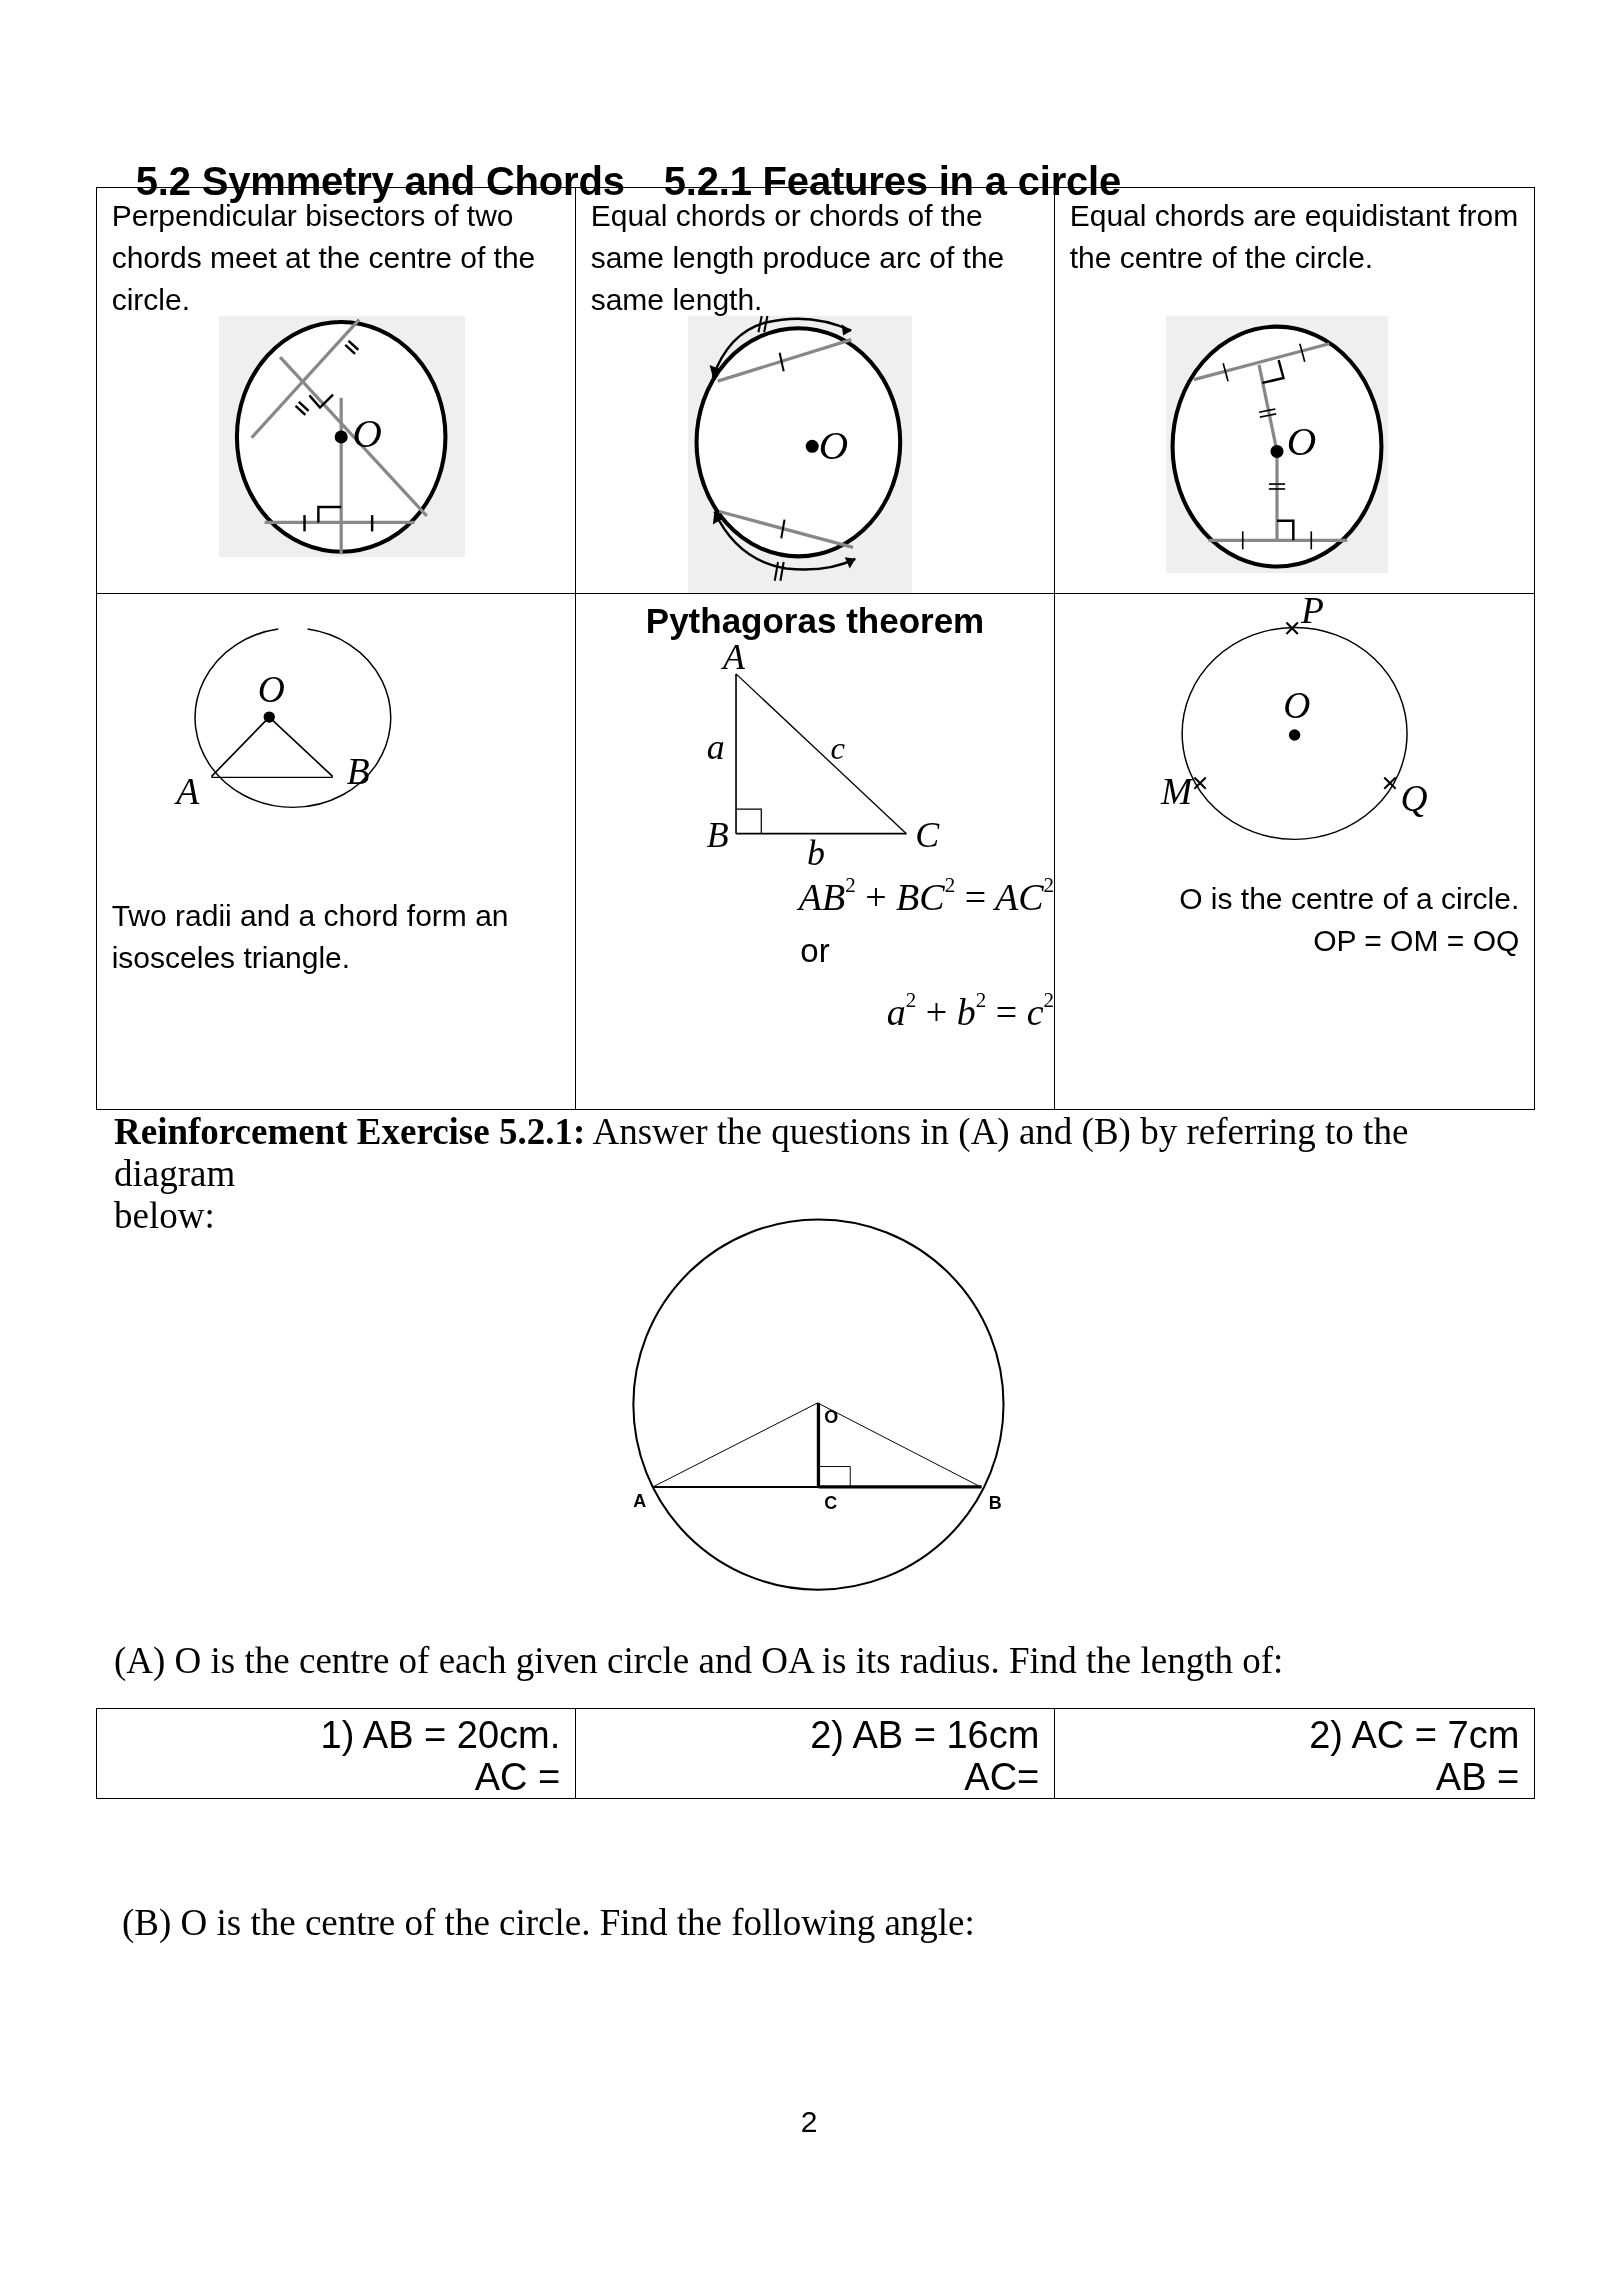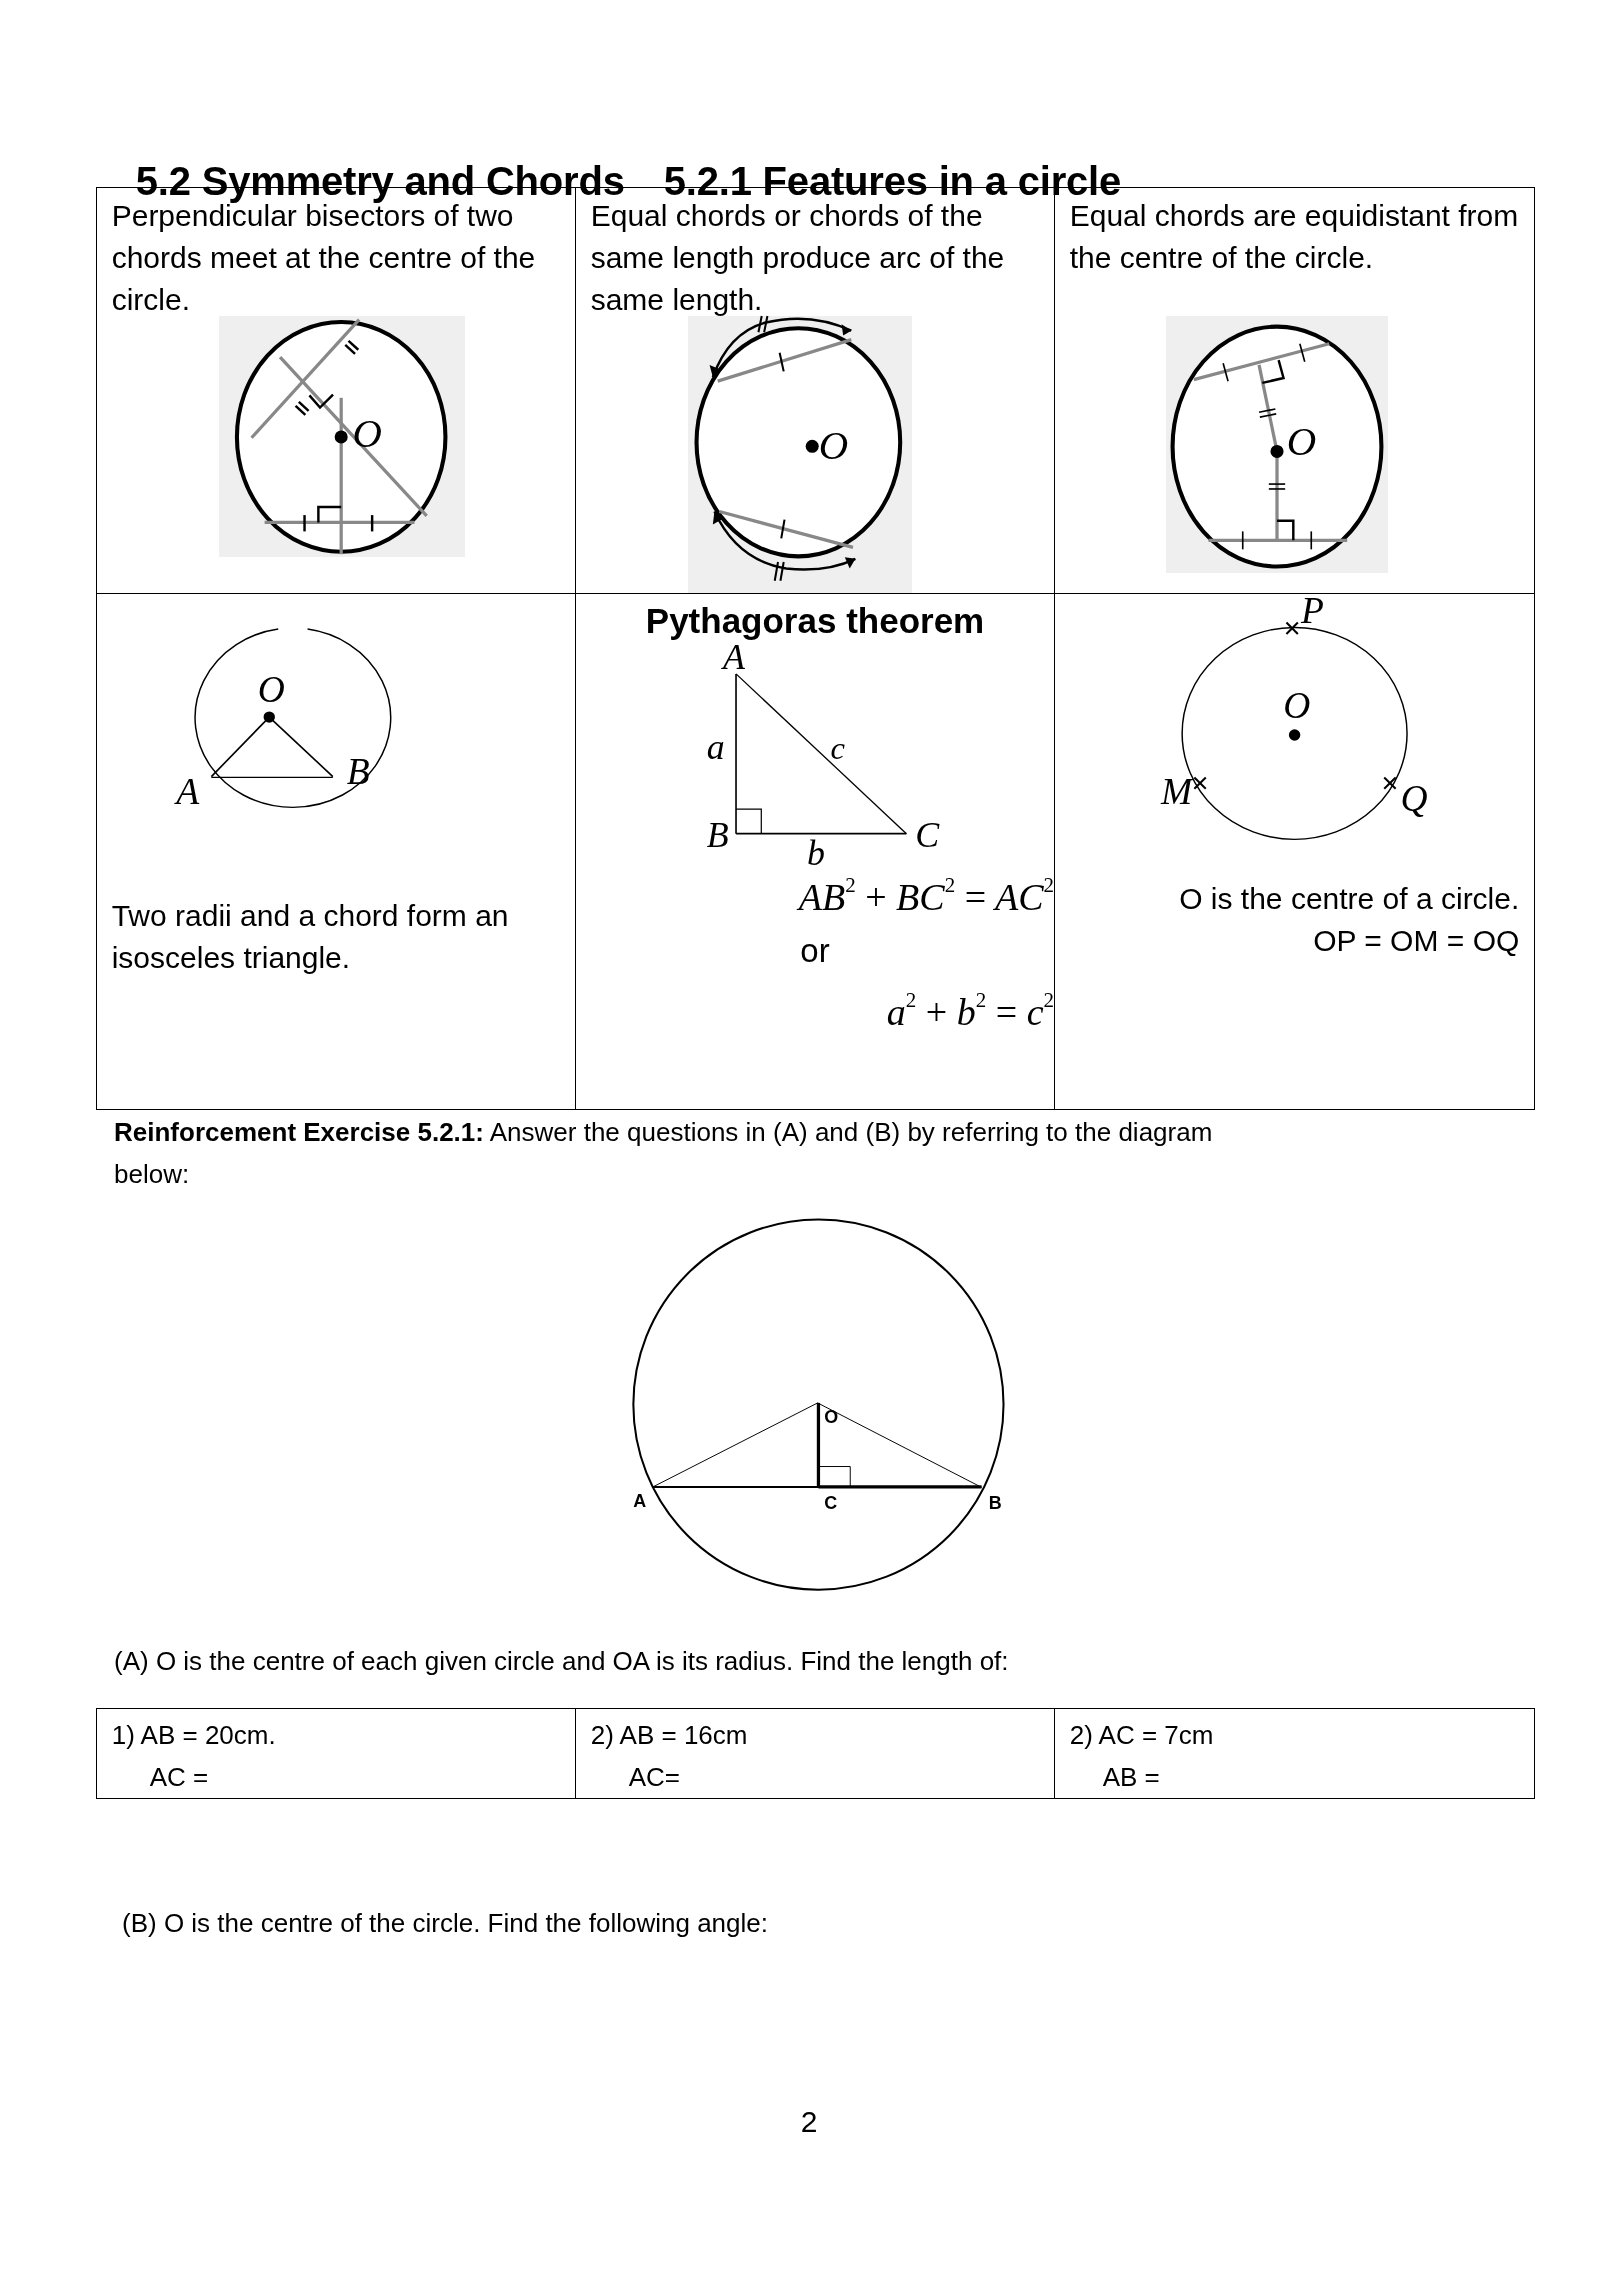--- a/index.html
+++ b/index.html
@@ -12,23 +12,23 @@
   table.grid td { border:1.6px solid #000; vertical-align:top; padding:0; position:relative; }
   .cell-text { font-size:30px; line-height:42px; padding:6.5px 14.7px 0 14.7px; }
   .center { text-align:right; }
   .fig-bg { position:absolute; background:#efefef; }
   svg { position:absolute; overflow:visible; }
   .serif-it { font-family:"Liberation Serif", "DejaVu Serif", serif; font-style:italic; }
   .pyth-title { font-family:"Liberation Sans", sans-serif; font-weight:bold; font-size:35px; text-align:center; position:absolute; left:0; right:0; top:6.5px; }
   .eq { position:absolute; left:0; right:0; text-align:right; font-family:"Liberation Serif", serif; font-style:italic; font-size:38px; }
   .eq sup { font-size:21px; font-style:normal; vertical-align:18px; line-height:0; }
   .or { position:absolute; left:0; right:0; text-align:center; font-size:33px; font-family:"Liberation Sans", sans-serif; }
-  .para { font-size:26px; line-height:42px; position:absolute; left:114px; }
+  .para { font-size:37px; line-height:42px; position:absolute; left:114px;font-family:Liberation Serif, serif; }
   .para b { font-weight:bold; }
-  .q { font-size:26px; line-height:42px; padding:4.9px 14.7px 0 14.7px; }
+  .q { font-size:38px; line-height:42px; padding:4.9px 14.7px 0 14.7px;text-align:right; }
   .q .l2 { padding-left:38px; }
   .pageno { position:absolute; left:0; right:0; top:2105px; text-align:center; font-size:30px; }
 </style>
 </head>
 <body>
 
 <div class="abs heading">
   <span>5.2 Symmetry and Chords</span><span>5.2.1 Features in a circle</span>
 </div>
 

